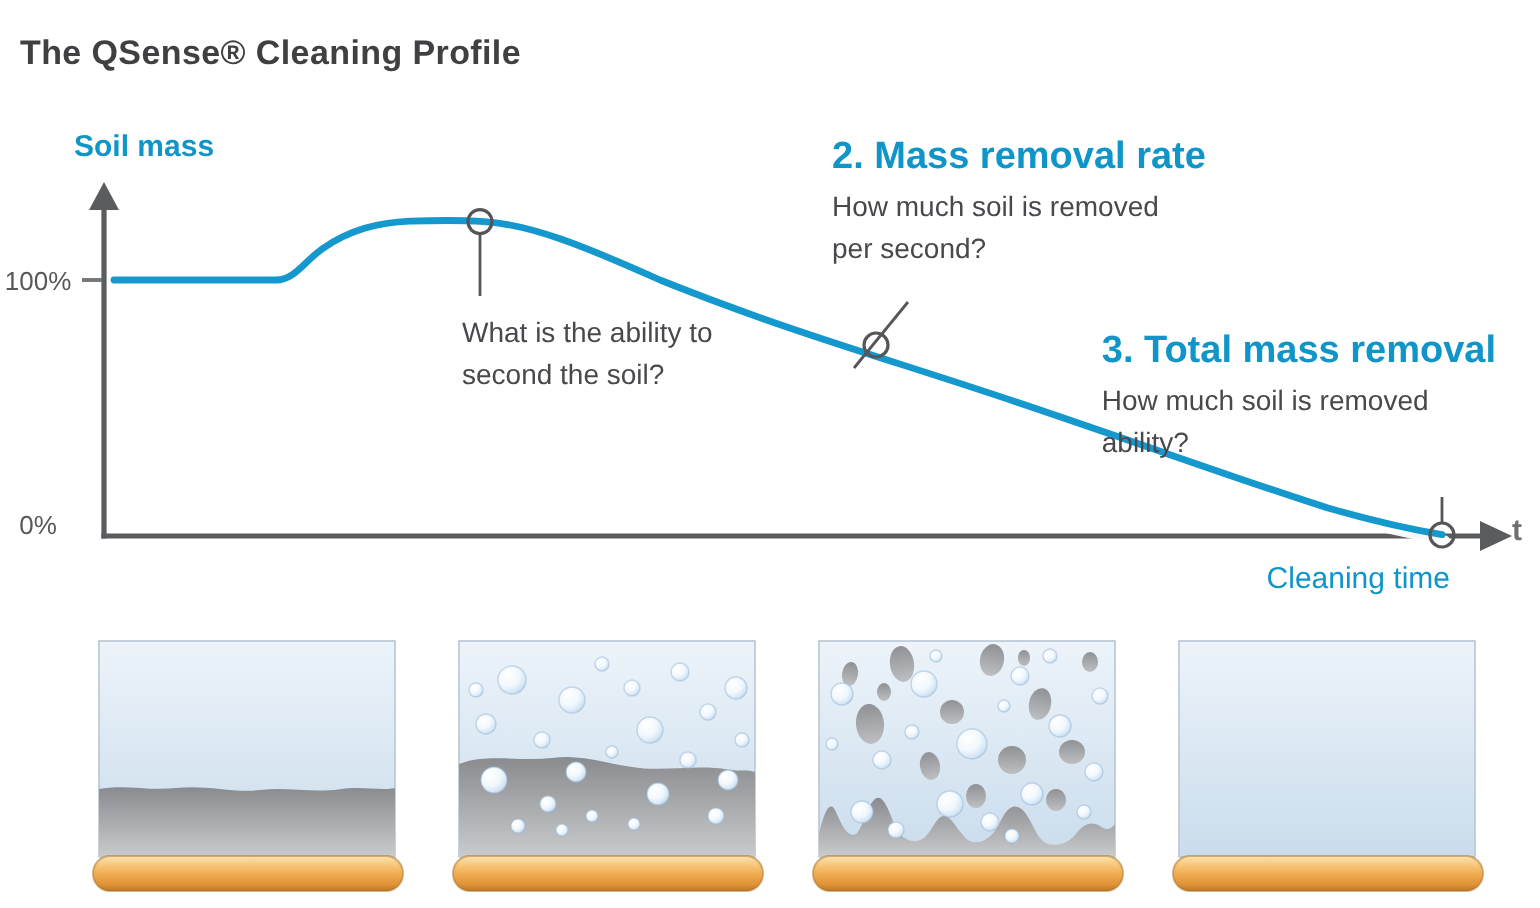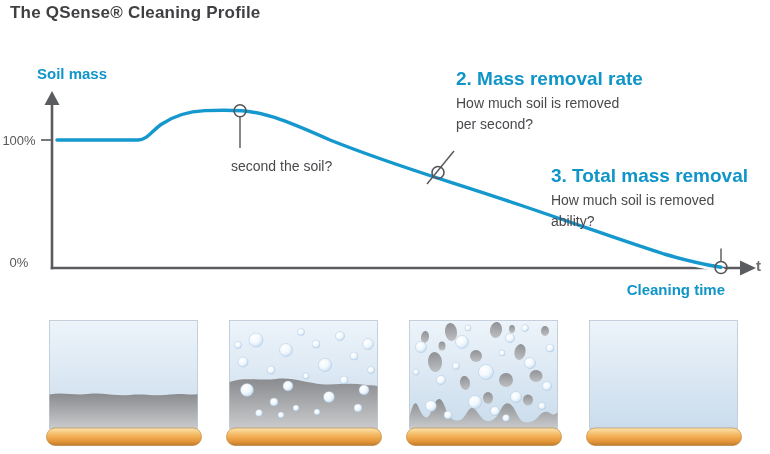--- a/index.html
+++ b/index.html
@@ -2,33 +2,33 @@
 <html style="--accent-blue: #1095C9; --curve-blue: #1598CE; --title-dark: #403F42; --subtext-gray: #4A484C; --axis-gray: #5B5C5F; --sensor-gold: #EFA64C; --soil-gray: #97999C; --liquid-blue: #D9E6F2;"><head>
 <meta charset="utf-8">
 <style>
   html,body{margin:0;padding:0}
   body{
     width:770px;height:454px;position:relative;overflow:hidden;
     background:#ffffff;font-family:"Liberation Sans",sans-serif;
     -webkit-font-smoothing:antialiased;
   }
   .abs{position:absolute}
-  .page-title{left:10px;top:3px;font-size:17px;font-weight:700;color:var(--title-dark,#403F42);letter-spacing:.2px}
+  .page-title{left:10px;top:17px;font-size:17px;font-weight:700;color:var(--title-dark,#403F42);letter-spacing:.2px}
   .blue{color:var(--accent-blue,#1095C9)}
   .y-axis-label{left:37px;top:65px;font-size:15px;font-weight:700}
   .tick{width:38px;text-align:center;font-size:13px;color:#58585B}
   .tick-100{left:0;top:133px}
   .tick-0{left:0;top:255px}
   .t-label{left:756px;top:257px;font-size:15px;font-weight:700;color:#6E6F72}
-  .x-axis-label{right:45px;top:281px;font-size:15px;font-weight:700}
+  .x-axis-label{right:45px;top:281px;font-size:15px;font-weight:400}
   .ann{line-height:21px}
   .ann .h{font-size:19px;font-weight:700;color:var(--accent-blue,#1095C9);line-height:23px;margin-bottom:3px;white-space:nowrap}
   .ann .s{font-size:14px;color:var(--subtext-gray,#4A484C);white-space:nowrap}
   .ann1{left:231px;top:156px}
-  .ann2{left:456px;top:67px}
+  .ann2{left:416px;top:67px}
   .ann3{right:22px;top:164px;text-align:left}
   svg.chart{left:0;top:0}
   .axis{stroke:var(--axis-gray,#5B5C5F);stroke-width:2.6;fill:none}
   .tickline{stroke:#77787B;stroke-width:2;fill:none}
   .arrow{fill:var(--axis-gray,#5B5C5F)}
   .curve{stroke:var(--curve-blue,#1598CE);stroke-width:3.4;fill:none;stroke-linecap:round}
   .curve-hi{stroke:#ffffff;stroke-width:4.8;fill:none;stroke-linecap:round;opacity:.95}
   .marker{fill:none;stroke:#55565A;stroke-width:1.6}
   .lead{stroke:#55565A;stroke-width:1.4;fill:none}
   .stage{position:absolute;top:320px;width:156px;height:127px}
@@ -97,20 +97,21 @@
   </g>
 </svg>
 
 <div class="abs y-axis-label blue">Soil mass</div>
 <div class="abs tick tick-100">100%</div>
 <div class="abs tick tick-0">0%</div>
 <div class="abs t-label">t</div>
 <div class="abs x-axis-label blue">Cleaning time</div>
 
 <div class="abs ann ann1">
+  <div class="s">What is the ability to</div>
   <div class="s">second the soil?</div>
 </div>
 
 <div class="abs ann ann2">
   <div class="h">2. Mass removal rate</div>
   <div class="s">How much soil is removed</div>
   <div class="s">per second?</div>
 </div>
 
 <div class="abs ann ann3">

